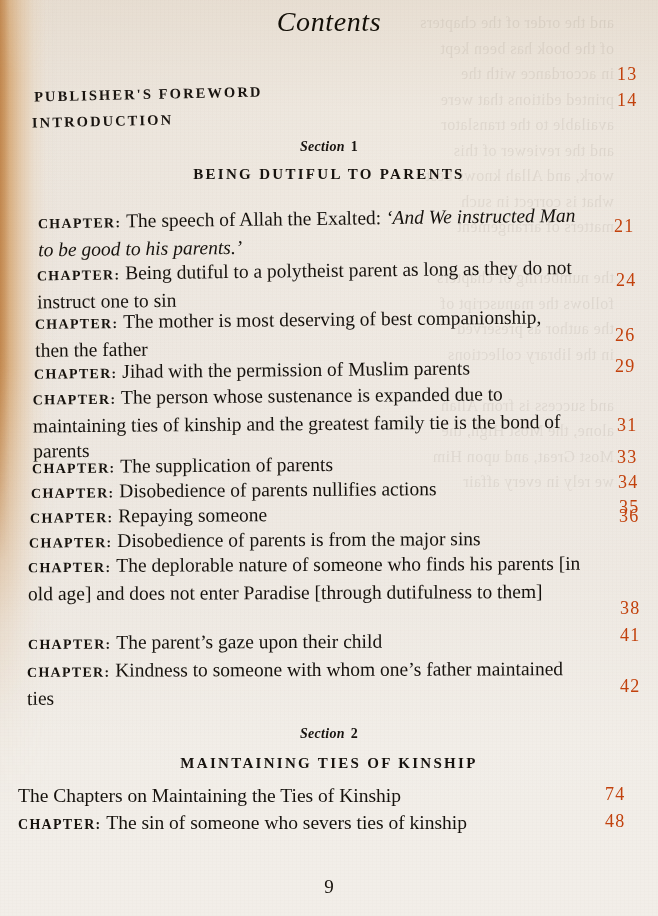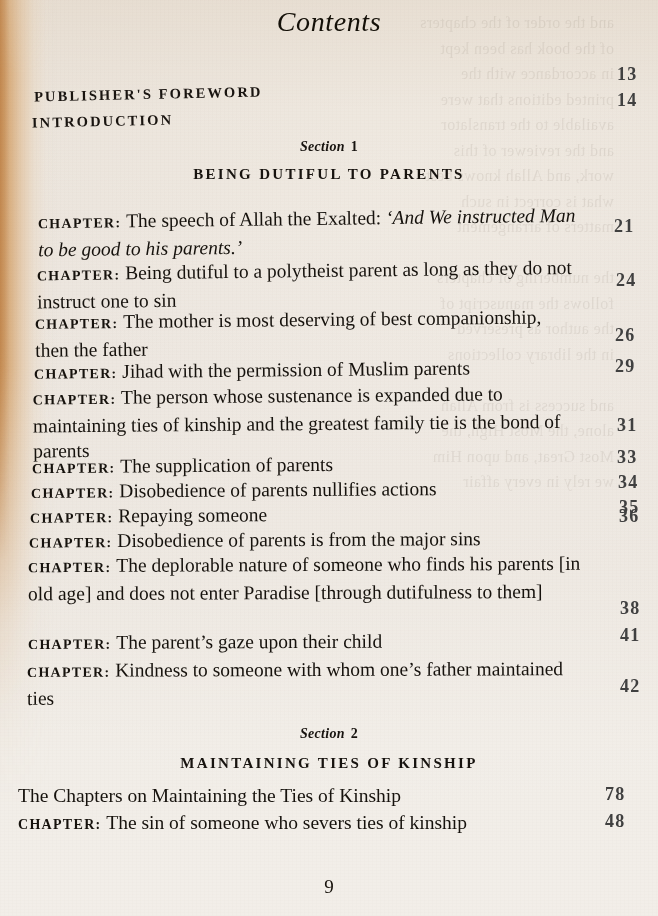--- a/index.html
+++ b/index.html
@@ -164,23 +164,23 @@
     font-weight: 700;
     letter-spacing: 1.3px;
   }
   .entry .ttl { font-size: 19.5px; }
   .entry .ital { font-style: italic; }
 
   
   .pagenum {
     position: absolute;
     font-size: 18px;
-    font-weight: 700;
+    font-weight: 400;
     letter-spacing: 1.2px;
-    color: #404040;
+    color: #c2410c;
   }
 
   
   #folio {
     position: absolute;
     left: 0;
     width: 658px;
     text-align: center;
     font-size: 19px;
     color: #17120c;
@@ -300,21 +300,21 @@
       <span class="ttl">Kindness to someone with whom one’s father maintained ties</span>
     </div>
     <div class="pagenum" style="left:620px; top:676px;">42</div>
 
     <div class="section-label" style="top:726px;"><span>Section</span><span class="num" style="margin-left:6px;">2</span></div>
     <div class="section-title" style="top:755px;">MAINTAINING TIES OF KINSHIP</div>
 
     <div class="entry" style="left:18px; top:783px; width:560px;">
       <span class="ttl">The Chapters on Maintaining the Ties of Kinship</span>
     </div>
-    <div class="pagenum" style="left:605px; top:784px;">78</div>
+    <div class="pagenum" style="left:605px; top:784px;">74</div>
 
     <div class="entry" style="left:18px; top:810px; width:570px;">
       <span class="cap">CHAPTER:</span>
       <span class="ttl">The sin of someone who severs ties of kinship</span>
     </div>
     <div class="pagenum" style="left:605px; top:811px;">48</div>
 
     <div id="folio" style="top:876px;">9</div>
 
   </div>

